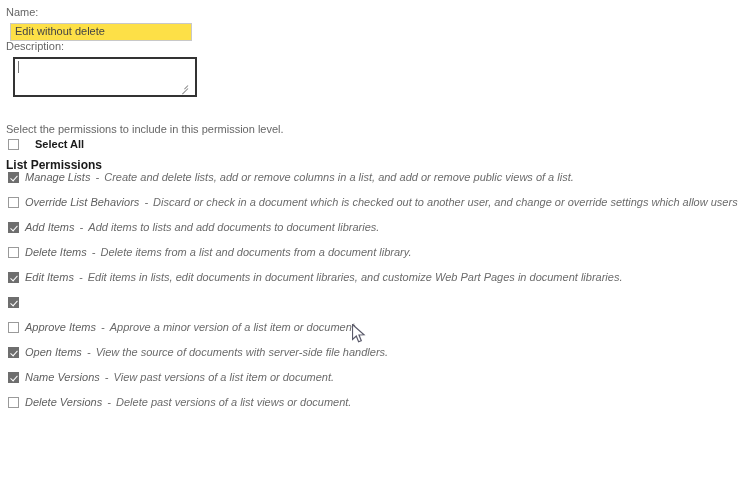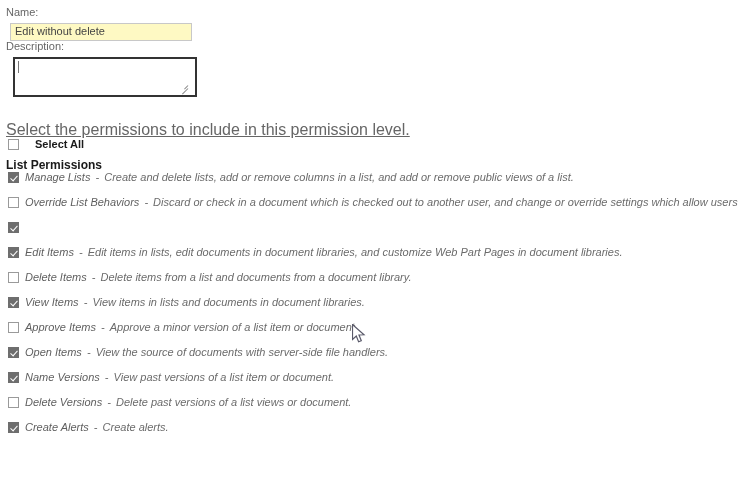--- a/index.html
+++ b/index.html
@@ -34,21 +34,21 @@
 
   .name-input {
     position: absolute;
     left: 10px;
     top: 23px;
     width: 172px;
     height: 13px;
     padding: 1px 4px 2px 4px;
     box-sizing: content-box;
     border: 1px solid #c8c8c8;
-    background: #fef9c3;
+    background: #fde047;
     font-family: "Liberation Sans", sans-serif;
     font-size: 11px;
     color: #444444;
     line-height: 13px;
     outline: none;
     border-radius: 0;
   }
 
   .desc-label { position: absolute; left: 0; top: 40px; }
 
@@ -96,25 +96,24 @@
     background: #888888;
   }
   .resize-grip i:nth-child(1) { bottom: 1px; width: 8px; transform: rotate(-45deg); transform-origin: 100% 50%; }
   .resize-grip i:nth-child(2) { bottom: 1px; width: 5px; transform: rotate(-45deg); transform-origin: 100% 50%; margin-bottom: 3px; }
 
   
   .instruction {
     position: absolute;
     left: 6px;
     top: 123px;
-    font-size: 16px;
+    font-size: 11px;
     color: #666666;
     line-height: 13px;
     white-space: nowrap;
-    text-decoration: underline;
   }
 
   .select-all-row {
     position: absolute;
     left: 8px;
     top: 137px;
     display: flex;
     align-items: center;
     height: 14px;
   }
@@ -233,52 +232,48 @@
       <div class="perm-row">
         <span class="cb checked"></span>
         <span class="perm-text"><span class="perm-name">Manage Lists</span><span class="perm-sep"> - </span><span class="perm-desc">Create and delete lists, add or remove columns in a list, and add or remove public views of a list.</span></span>
       </div>
       <div class="perm-row">
         <span class="cb"></span>
         <span class="perm-text"><span class="perm-name">Override List Behaviors</span><span class="perm-sep"> - </span><span class="perm-desc">Discard or check in a document which is checked out to another user, and change or override settings which allow users to read/edit only their own items</span></span>
       </div>
       <div class="perm-row">
         <span class="cb checked"></span>
+        <span class="perm-text"><span class="perm-name">Add Items</span><span class="perm-sep"> - </span><span class="perm-desc">Add items to lists and add documents to document libraries.</span></span>
+      </div>
+      <div class="perm-row">
+        <span class="cb"></span>
+        <span class="perm-text"><span class="perm-name">Delete Items</span><span class="perm-sep"> - </span><span class="perm-desc">Delete items from a list and documents from a document library.</span></span>
       </div>
       <div class="perm-row">
         <span class="cb checked"></span>
         <span class="perm-text"><span class="perm-name">Edit Items</span><span class="perm-sep"> - </span><span class="perm-desc">Edit items in lists, edit documents in document libraries, and customize Web Part Pages in document libraries.</span></span>
       </div>
       <div class="perm-row">
-        <span class="cb"></span>
-        <span class="perm-text"><span class="perm-name">Delete Items</span><span class="perm-sep"> - </span><span class="perm-desc">Delete items from a list and documents from a document library.</span></span>
-      </div>
-      <div class="perm-row">
-        <span class="cb checked"></span>
-        <span class="perm-text"><span class="perm-name">View Items</span><span class="perm-sep"> - </span><span class="perm-desc">View items in lists and documents in document libraries.</span></span>
+        <span class="cb checked"></span>
       </div>
       <div class="perm-row">
         <span class="cb"></span>
         <span class="perm-text"><span class="perm-name">Approve Items</span><span class="perm-sep"> - </span><span class="perm-desc">Approve a minor version of a list item or document.</span></span>
       </div>
       <div class="perm-row">
         <span class="cb checked"></span>
         <span class="perm-text"><span class="perm-name">Open Items</span><span class="perm-sep"> - </span><span class="perm-desc">View the source of documents with server-side file handlers.</span></span>
       </div>
       <div class="perm-row">
         <span class="cb checked"></span>
         <span class="perm-text"><span class="perm-name">Name Versions</span><span class="perm-sep"> - </span><span class="perm-desc">View past versions of a list item or document.</span></span>
       </div>
       <div class="perm-row">
         <span class="cb"></span>
         <span class="perm-text"><span class="perm-name">Delete Versions</span><span class="perm-sep"> - </span><span class="perm-desc">Delete past versions of a list views or document.</span></span>
-      </div>
-      <div class="perm-row">
-        <span class="cb checked"></span>
-        <span class="perm-text"><span class="perm-name">Create Alerts</span><span class="perm-sep"> - </span><span class="perm-desc">Create alerts.</span></span>
       </div>
     </div>
 
   <div class="mouse-cursor">
     <svg width="14" height="21" viewBox="0 0 14 21" xmlns="http://www.w3.org/2000/svg">
       <polygon points="0.5,0.5 0.5,15.5 4.3,12.0 6.6,17.8 9.3,16.7 7.0,11.0 12.0,10.8" fill="#ffffff" stroke="#5a5a6a" stroke-width="1.2" stroke-linejoin="miter"></polygon>
     </svg>
   </div>
 
 </div>

